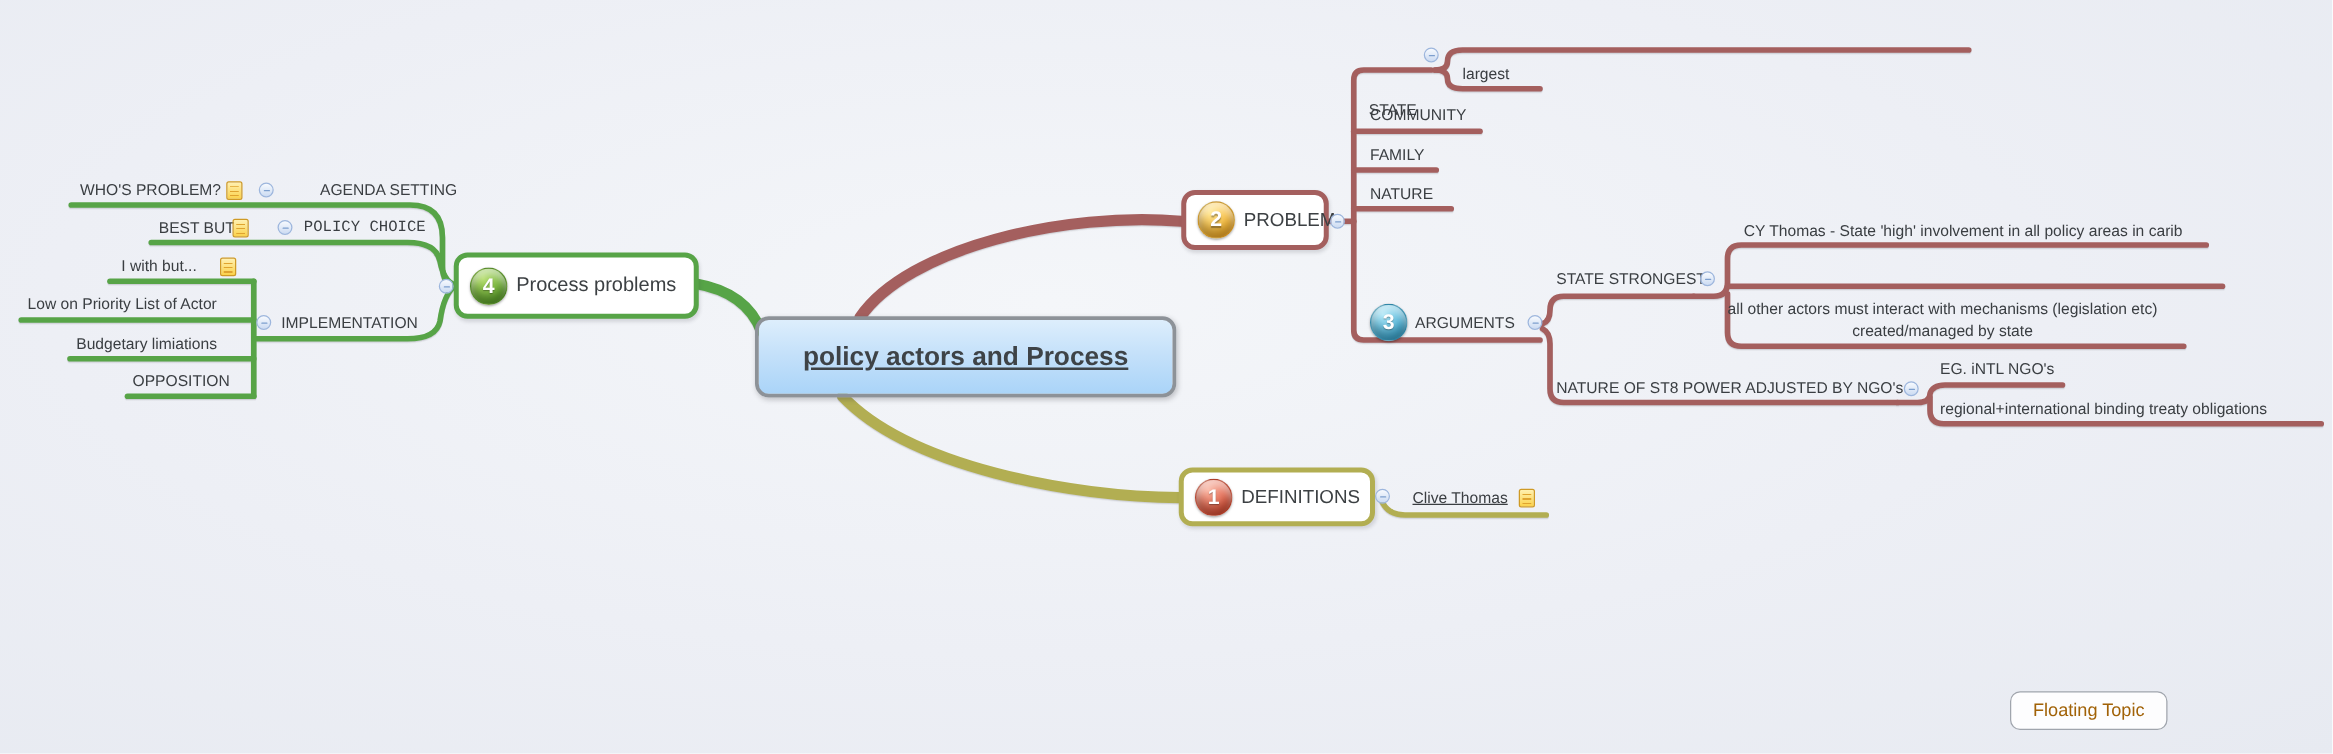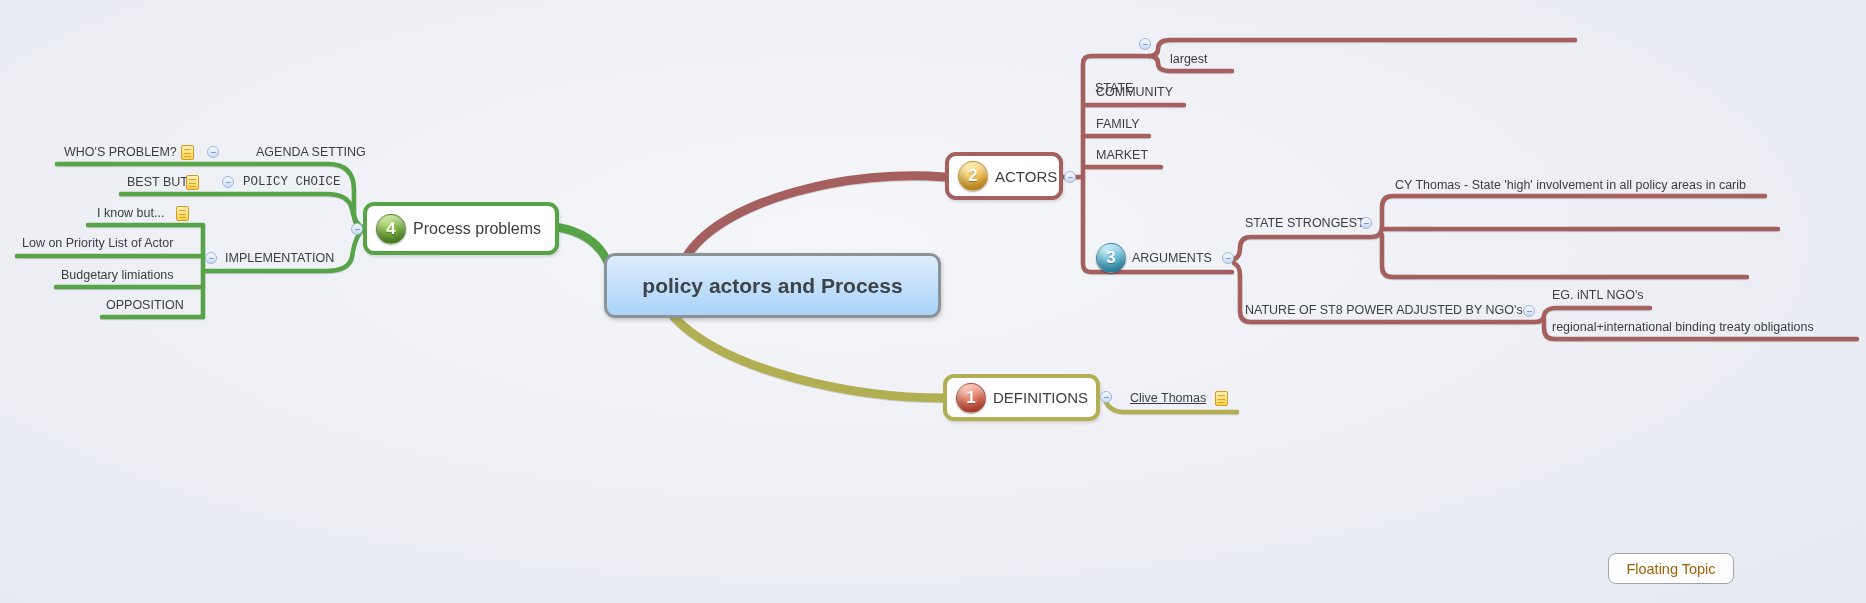--- a/index.html
+++ b/index.html
@@ -24,21 +24,21 @@
          align-items:center; gap:7px; padding:0 9px; box-sizing:border-box;
          color:#3c4043; box-shadow:1px 2px 3px rgba(50,50,60,.15); }
   .box.green  { border:4px solid #57a447; font-size:16px; }
   .box.maroon { border:4px solid #a45f5e; font-size:15px; }
   .box.olive  { border:4px solid #b2ae52; font-size:15px; }
 
   .central { position:absolute; border:3px solid #8d9298; border-radius:11px;
          background:linear-gradient(180deg,#ddeefc 0%,#c5e1fa 45%,#aad4f8 100%);
          display:flex; align-items:center; justify-content:center;
          font-size:21px; font-weight:700; color:#3e4347;
-         box-shadow:1px 2px 4px rgba(50,50,60,.25); box-sizing:border-box; }
+         box-shadow:1px 2px 4px rgba(50,50,60,.25); box-sizing:border-box;text-decoration:underline; }
 
   .floating { position:absolute; background:#fdfdfe; border:1.5px solid #a0a5ad;
          border-radius:8px; display:flex; align-items:center; justify-content:center;
          font-size:14.5px; color:#a16207; box-sizing:border-box; }
 
   .badge { width:30px; height:30px; border-radius:50%; color:#fff; font-weight:700;
          font-size:17px; display:flex; align-items:center; justify-content:center;
          flex:0 0 auto; border:1px solid rgba(0,0,0,.18);
          box-shadow: inset 0 -7px 8px rgba(0,0,0,.28), inset 0 5px 6px rgba(255,255,255,.55),
                      0 1px 2px rgba(0,0,0,.35); box-sizing:border-box;
@@ -112,49 +112,50 @@
   <div class="lbl" style="left:64px; top:152px;">WHO'S PROBLEM?</div>
   <span class="note" style="left:181px; top:145px;"></span>
   <span class="collapse" style="left:207px; top:146px;"></span>
   <div class="lbl" style="left:232px; top:152px;margin-left:24px;">AGENDA SETTING</div>
 
   <div class="lbl" style="left:127px; top:182px;">BEST BUT..</div>
   <span class="note" style="left:186px; top:175px;"></span>
   <span class="collapse" style="left:222px; top:176px;"></span>
   <div class="lbl" style="left:243px; top:182px;font-family:Liberation Mono, monospace;">POLICY CHOICE</div>
 
-  <div class="lbl" style="left:97px; top:213px;">I know but...</div>
+  <div class="lbl" style="left:97px; top:213px;">I with but...</div>
   <span class="note" style="left:176px; top:206px;"></span>
   <div class="lbl" style="left:22px; top:243px;">Low on Priority List of Actor</div>
   <span class="collapse" style="left:205px; top:252px;"></span>
   <div class="lbl" style="left:225px; top:258px;">IMPLEMENTATION</div>
   <div class="lbl" style="left:61px; top:275px;">Budgetary limiations</div>
   <div class="lbl" style="left:106px; top:305px;">OPPOSITION</div>
 
   <div class="box maroon" style="left:945px; top:152px; width:118px; height:48px;">
     <span class="badge badge-gold">2</span>
-    <span>ACTORS</span>
+    <span>PROBLEM</span>
   </div>
   <span class="collapse" style="left:1064px; top:171px;"></span>
 
   <div class="lbl" style="left:1095px; top:44px;margin-top:44px;">STATE</div>
   <span class="collapse" style="left:1139px; top:38px;"></span>
   <div class="lbl" style="left:1170px; top:59px;">largest</div>
 
   <div class="lbl" style="left:1096px; top:92px;">COMMUNITY</div>
   <div class="lbl" style="left:1096px; top:124px;">FAMILY</div>
-  <div class="lbl" style="left:1096px; top:155px;">MARKET</div>
+  <div class="lbl" style="left:1096px; top:155px;">NATURE</div>
 
   <span class="badge badge-blue floatpos" style="left:1096px; top:243px;">3</span>
   <div class="lbl" style="left:1132px; top:258px;">ARGUMENTS</div>
   <span class="collapse" style="left:1222px; top:252px;"></span>
 
   <div class="lbl" style="left:1245px; top:223px;">STATE STRONGEST</div>
   <span class="collapse" style="left:1360px; top:217px;"></span>
   <div class="lbl" style="left:1395px; top:185px;">CY Thomas - State 'high' involvement in all policy areas in carib</div>
+  <div class="lbl-block" style="left:1378px; top:239px; width:352px;">all other actors must interact with mechanisms (legislation etc) created/managed by state</div>
 
   <div class="lbl" style="left:1245px; top:310px;">NATURE OF ST8 POWER ADJUSTED BY NGO's</div>
   <span class="collapse" style="left:1523px; top:305px;"></span>
   <div class="lbl" style="left:1552px; top:295px;">EG. iNTL NGO's</div>
   <div class="lbl" style="left:1552px; top:327px;">regional+international binding treaty obligations</div>
 
   <div class="box olive" style="left:943px; top:374px; width:157px; height:47px;">
     <span class="badge badge-red">1</span>
     <span>DEFINITIONS</span>
   </div>

